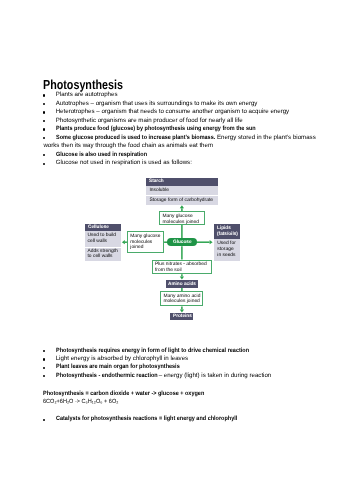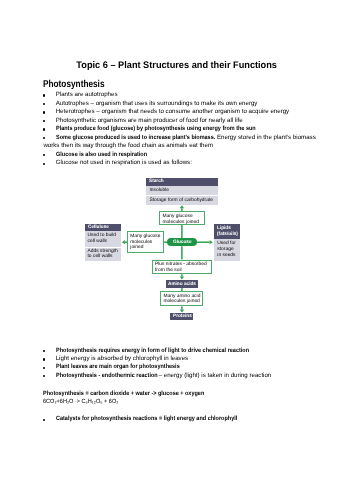--- a/index.html
+++ b/index.html
@@ -9,21 +9,21 @@
        text-rendering:geometricPrecision;-webkit-font-smoothing:antialiased;}
   .page{position:relative;width:353px;height:500px;}
 
   
   .doc-title{position:absolute;left:0;right:0;top:42.6px;text-align:center;
              font-size:9.6px;font-weight:bold;line-height:9.6px;}
   .doc-title span{display:inline-block;transform:scaleX(0.960);transform-origin:center;}
   .doc-sub{position:absolute;left:0;right:0;top:61.4px;text-align:center;
            font-size:9.6px;font-weight:bold;line-height:9.6px;}
   .doc-sub span{display:inline-block;transform:scaleX(0.9585);transform-origin:center;}
-  .sect{position:absolute;left:42.8px;top:81.0px;font-size:10px;font-weight:bold;line-height:8.6px;}
+  .sect{position:absolute;left:42.8px;top:81.0px;font-size:13px;font-weight:bold;line-height:8.6px;}
   .sect span{display:inline-block;transform:scaleX(0.826);transform-origin:left top;}
 
   
   .row{position:absolute;left:43.4px;font-size:6.15px;line-height:8.55px;white-space:nowrap;}
   .row .bul{position:absolute;left:-0.45px;top:3.25px;width:2.4px;height:2.3px;border-radius:50%;background:#000;font-size:0;}
   .row .txt{display:inline-block;margin-left:12.3px;}
   .bold-narrow{font-weight:bold;display:inline-block;transform:scaleX(var(--bsx,0.895));transform-origin:left top;}
   .plain{display:inline-block;}
 
   
@@ -35,21 +35,20 @@
   .rw{background:#d8d8e3;color:#000;box-sizing:border-box;}
   .gbox{background:#fff;border:1px solid #4aab6b;box-sizing:border-box;}
   .dtxt{position:absolute;font-size:4.9px;line-height:5.6px;white-space:nowrap;}
   .dtxt .sxw{display:inline-block;transform-origin:left top;}
   .pill{position:absolute;background:#1f9447;color:#fff;font-weight:bold;box-sizing:border-box;}
 </style>
 </head>
 <body>
 
 <div class="page">
-  <div class="doc-sub"><span>Topic 6 – Plant Structures and their Functions</span></div>
   <div class="sect"><span>Photosynthesis</span></div>
 
   <div id="textlayer">
       <div class="row" style="top: 91px;"><span class="bul"></span><span class="txt"><span class="plain">Plants are autotrophes</span></span></div>
       <div class="row" style="top: 99.55px;"><span class="bul"></span><span class="txt"><span class="plain">Autotrophes – organism that uses its surroundings to make its own energy</span></span></div>
       <div class="row" style="top: 108.1px;"><span class="bul"></span><span class="txt"><span class="plain">Heterotrophes – organism that needs to consume another organism to acquire energy</span></span></div>
       <div class="row" style="top: 116.65px;"><span class="bul"></span><span class="txt"><span class="plain">Photosynthetic organisms are main producer of food for nearly all life</span></span></div>
       <div class="row" style="top: 125.2px;"><span class="bul"></span><span class="txt"><span class="bold-narrow" style="margin-right: -20.97px;">Plants produce food (glucose) by photosynthesis using energy from the sun</span></span></div>
       <div class="row" style="top: 133.75px;"><span class="bul"></span><span class="txt"><span class="bold-narrow" style="margin-right: -16.719px;">Some glucose produced is used to increase plant’s biomass.</span><span class="plain"> Energy stored in the plant’s biomass</span></span></div>
       <div class="row" style="top: 142.3px;"><span class="txt" style="margin-left: 0px;"><span class="plain">works then its way through the food chain as animals eat them</span></span></div>

